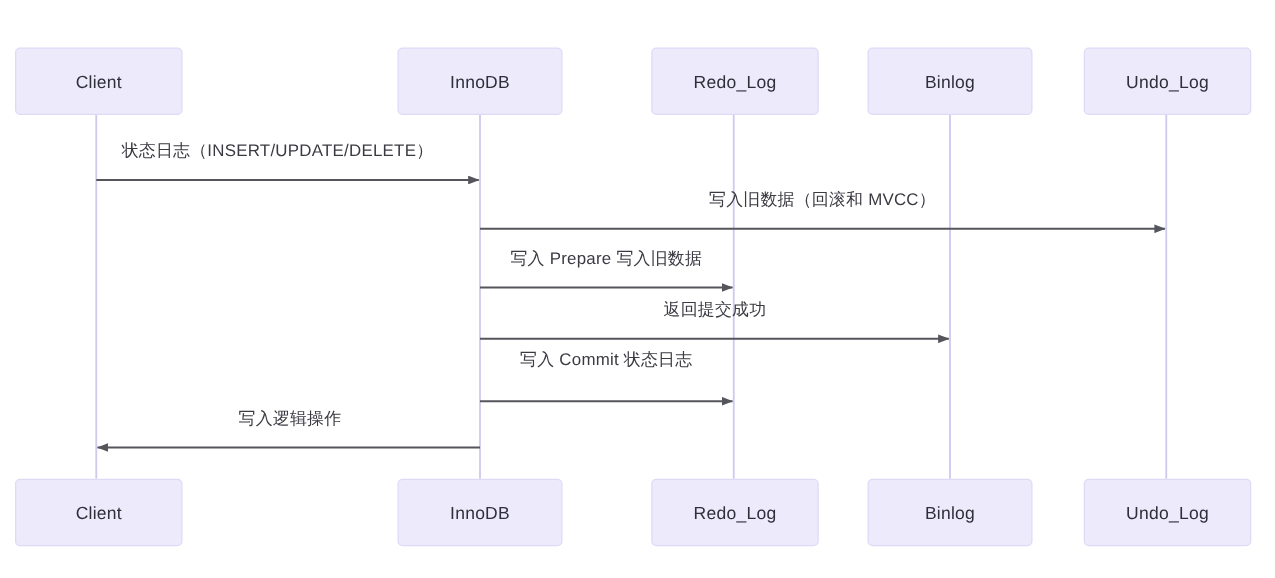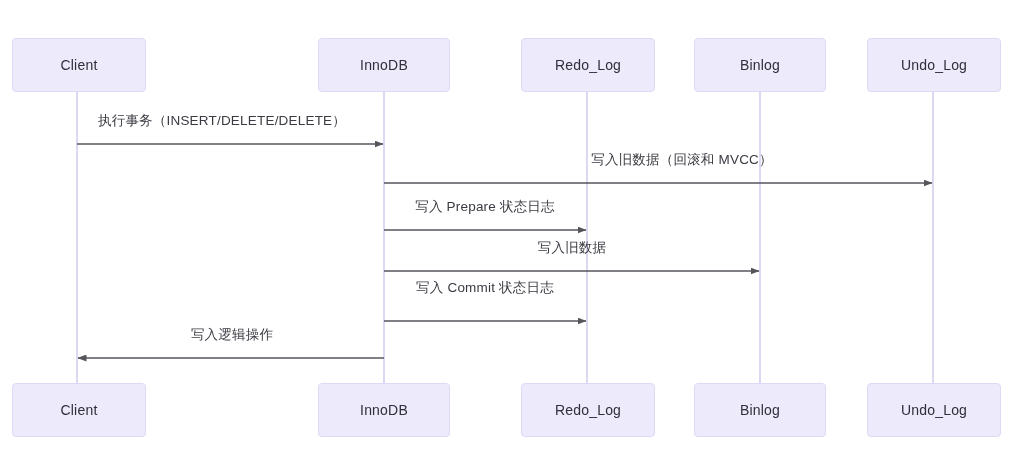--- a/index.html
+++ b/index.html
@@ -106,20 +106,20 @@
         <span>Redo_Log</span>
       </div>
       <div class="actor-box" style="left: 694px; top: 383px; width: 132px; height: 54px;">
         <span>Binlog</span>
       </div>
       <div class="actor-box" style="left: 867px; top: 383px; width: 134px; height: 54px;">
         <span>Undo_Log</span>
       </div>
     </div>
   <div id="message-labels">
-      <div class="msg-label" style="left: 222px; top: 112px;">执行事务（INSERT/DELETE/DELETE）</div>
-      <div class="msg-label" style="left: 658px; top: 151px; margin-left: 24px;">写入旧数据（回滚和 MVCC）</div>
-      <div class="msg-label" style="left: 485px; top: 198px;">写入 Prepare 状态日志</div>
-      <div class="msg-label" style="left: 572px; top: 239px;">写入旧数据</div>
+      <div class="msg-label" style="left: 222px; top: 112px;">状态日志（INSERT/UPDATE/DELETE）</div>
+      <div class="msg-label" style="left: 658px; top: 151px;">写入旧数据（回滚和 MVCC）</div>
+      <div class="msg-label" style="left: 485px; top: 198px;">写入 Prepare 写入旧数据</div>
+      <div class="msg-label" style="left: 572px; top: 239px;">返回提交成功</div>
       <div class="msg-label" style="left: 485px; top: 279px;">写入 Commit 状态日志</div>
       <div class="msg-label" style="left: 232px; top: 326px;">写入逻辑操作</div>
     </div>
 </div>
 
 </body></html>

